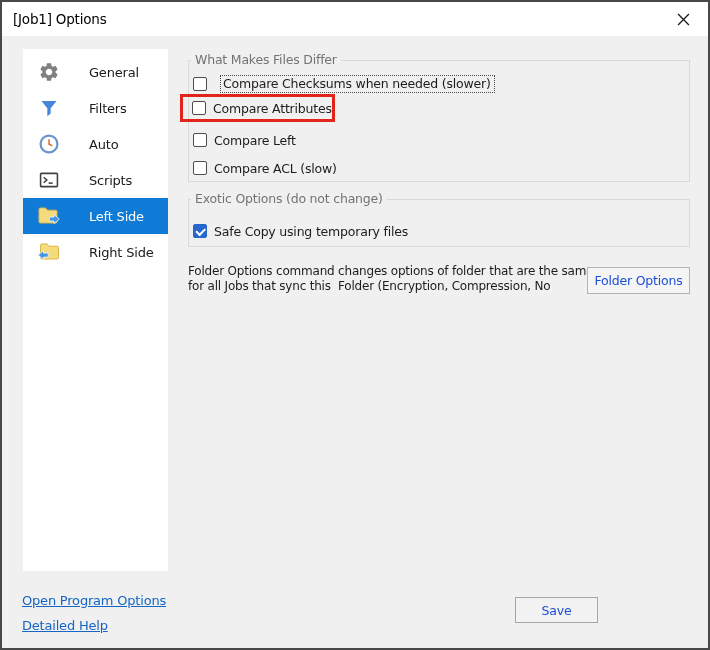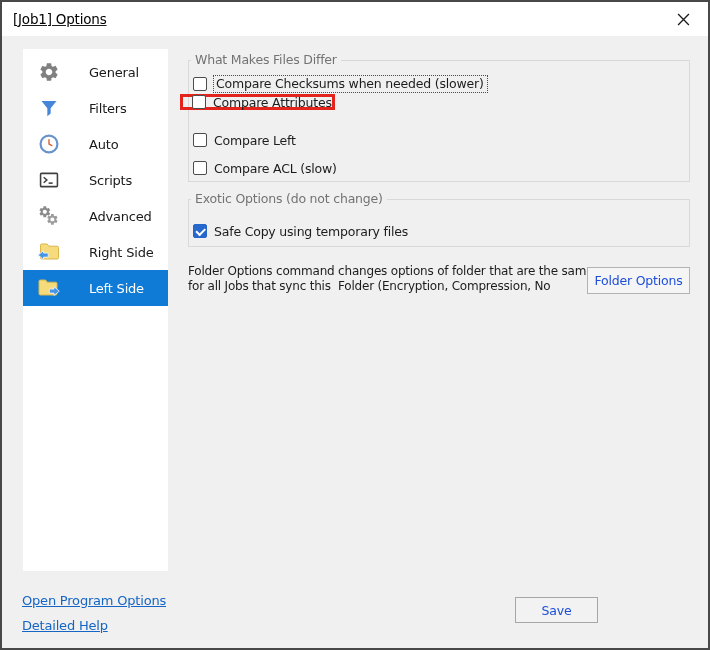--- a/index.html
+++ b/index.html
@@ -14,21 +14,21 @@
     font-size:12.5px;
     letter-spacing:-0.2px;
     color:#1c1c1c;
     overflow:hidden;
   }
 
   
   .titlebar {
     position:absolute; left:0; top:0; right:0; height:34px;
     background:#ffffff;
-    display:flex; align-items:center;text-decoration:underline;
+    display:flex; align-items:center;
   }
   .titlebar .title { padding-left:11px; font-size:13.5px; color:#000; }
   .closebtn {
     position:absolute; right:6px; top:0; width:38px; height:34px;
     background:none; border:none; cursor:pointer;
     display:flex; align-items:center; justify-content:center;
   }
 
   
   .sidebar {
@@ -68,26 +68,26 @@
   }
   .checkbox.checked { background:#2768cc; border-color:#2466c9; }
   .checkbox.checked::after {
     content:""; position:absolute; left:2px; top:3px;
     width:7px; height:3.5px;
     border-left:2px solid #fff; border-bottom:2px solid #fff;
     transform:rotate(-45deg);
   }
   .cblabel { margin-left:7px; white-space:nowrap; cursor:pointer; }
   .cblabel.focus-dotted {
-    border:1px dotted #4a4a4a; padding:0 3px 1px 2px; margin-left:6px;
+    border:1px dotted #4a4a4a; padding:0 3px 1px 2px; margin-left:13px;
   }
 
   
   .red-annotation {
-    position:absolute; left:-9px; top:33px; width:155px; height:16px;
+    position:absolute; left:-9px; top:33px; width:155px; height:28px;
     border:3px solid #e2241c;
     display:flex; align-items:center;
   }
   .red-annotation .cbrow { position:static; margin-left:9px; }
 
   
   .folder-desc {
     position:absolute; left:186px; top:262px; width:402px;
     font-size:12px; line-height:15px;
   }
@@ -165,48 +165,39 @@
       <span class="nav-icon">
         <svg width="22" height="22" viewBox="0 0 24 24">
           <rect x="2.8" y="4.8" width="18.4" height="14.4" rx="1" fill="#fff" stroke="#404040" stroke-width="1.7"></rect>
           <path d="M6.2 9l3.4 3-3.4 3" stroke="#404040" stroke-width="1.7" fill="none"></path>
           <path d="M11.6 15.4h4.4" stroke="#404040" stroke-width="1.7"></path>
         </svg>
       </span>
       <span class="nav-label">Scripts</span>
     </div>
 
-    <div class="nav-item">
-      <span class="nav-icon">
-        <svg width="22" height="22" viewBox="0 0 24 24">
-          <use href="#gear-shape" fill="#8b8b8b" transform="scale(0.62)"></use>
-          <use href="#gear-shape" fill="#9c9c9c" transform="translate(8.5 8.5) scale(0.6)"></use>
-        </svg>
-      </span>
-      <span class="nav-label">Advanced</span>
+
+    <div class="nav-item selected">
+      <span class="nav-icon">
+        <svg width="24" height="22" viewBox="0 0 24 22">
+          <path d="M2 4.2c0-.7.5-1.2 1.2-1.2h5.4l1.8 2.2h8.4c.7 0 1.2.5 1.2 1.2v10.4c0 .7-.5 1.2-1.2 1.2H3.2c-.7 0-1.2-.5-1.2-1.2z" fill="#f6db7c" stroke="#d9b54a"></path>
+          <path d="M12.3 12.1h4.7V9.7l5.3 4.4-5.3 4.4v-2.4h-4.7z" fill="#4694e8" stroke="#eef5fd" stroke-width="0.8"></path>
+        </svg>
+      </span>
+      <span class="nav-label">Left Side</span>
     </div>
 
     <div class="nav-item">
       <span class="nav-icon">
         <svg width="24" height="22" viewBox="0 0 24 22">
           <path d="M3.5 4.2c0-.7.5-1.2 1.2-1.2h5.4l1.8 2.2h8.4c.7 0 1.2.5 1.2 1.2v10.4c0 .7-.5 1.2-1.2 1.2H4.7c-.7 0-1.2-.5-1.2-1.2z" fill="#f6db7c" stroke="#d9b54a"></path>
           <path d="M11.2 12.1H6.5V9.7l-5.3 4.4 5.3 4.4v-2.4h4.7z" fill="#4694e8" stroke="#eef5fd" stroke-width="0.8"></path>
         </svg>
       </span>
       <span class="nav-label">Right Side</span>
-    </div>
-
-    <div class="nav-item selected">
-      <span class="nav-icon">
-        <svg width="24" height="22" viewBox="0 0 24 22">
-          <path d="M2 4.2c0-.7.5-1.2 1.2-1.2h5.4l1.8 2.2h8.4c.7 0 1.2.5 1.2 1.2v10.4c0 .7-.5 1.2-1.2 1.2H3.2c-.7 0-1.2-.5-1.2-1.2z" fill="#f6db7c" stroke="#d9b54a"></path>
-          <path d="M12.3 12.1h4.7V9.7l5.3 4.4-5.3 4.4v-2.4h-4.7z" fill="#4694e8" stroke="#eef5fd" stroke-width="0.8"></path>
-        </svg>
-      </span>
-      <span class="nav-label">Left Side</span>
     </div>
 
   </div>
 
   <div class="groupbox gb1">
     <span class="gtitle">What Makes Files Differ</span>
 
     <div class="cbrow" style="left:4px; top:15px;">
       <span class="checkbox"></span>
       <span class="cblabel focus-dotted">Compare Checksums when needed (slower)</span>

